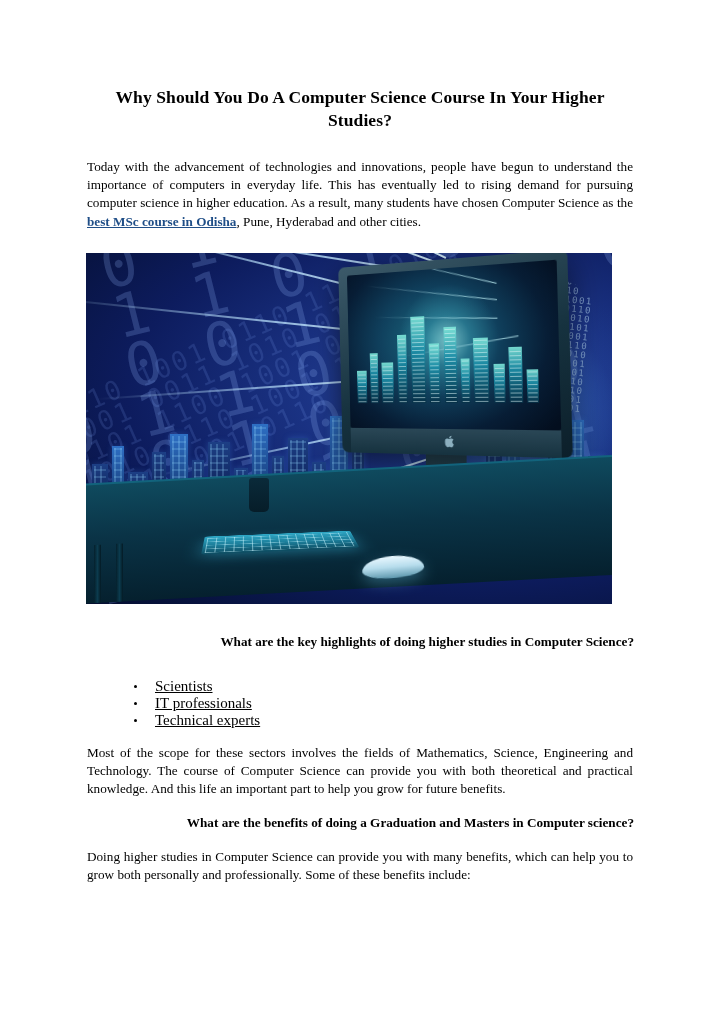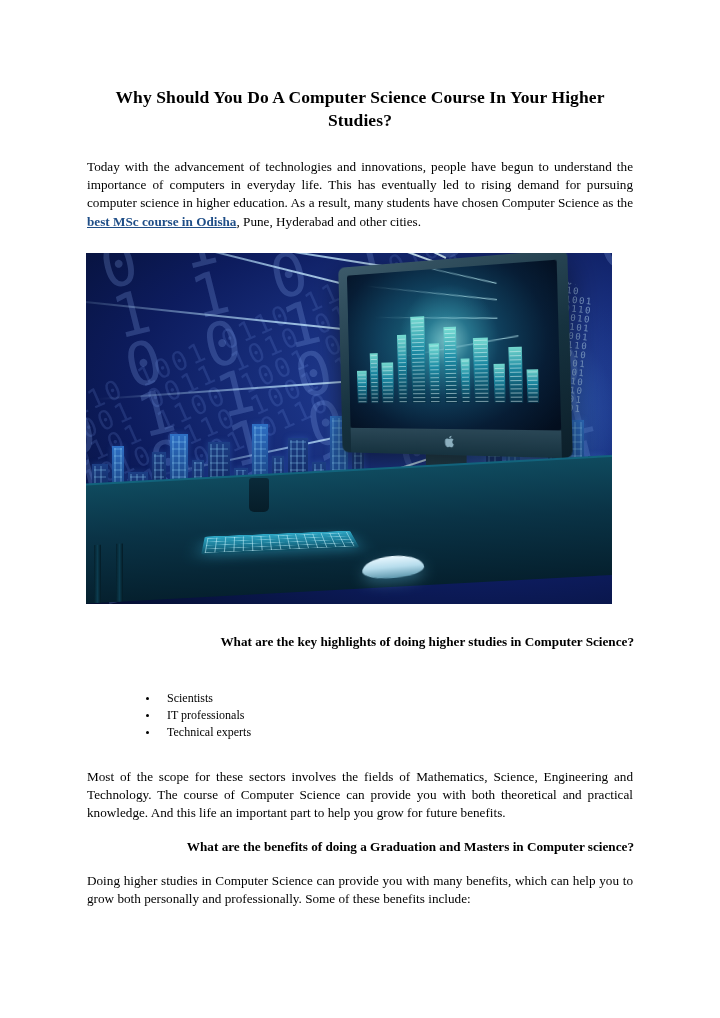--- a/index.html
+++ b/index.html
@@ -258,25 +258,26 @@
   }
   .cup {
     position: absolute; left: 163px; bottom: 92px;
     width: 20px; height: 34px;
     background: linear-gradient(180deg, #0a2a3a 0%, #061d29 100%);
     border-radius: 3px 3px 5px 5px;
   }
 
   
   .bullet-list {
-    margin: 12px;
+    margin: 0;
     padding: 0 0 0 48px;
     list-style: none;
-    font-size: 12px;
+    font-size: 15px;
     line-height: 17px;
+    text-decoration: underline;
   }
   .bullet-list li {
     position: relative;
     padding-left: 21px;
   }
   .bullet-list li::before {
     content: "";
     position: absolute;
     left: 0;
     top: 7.5px;

